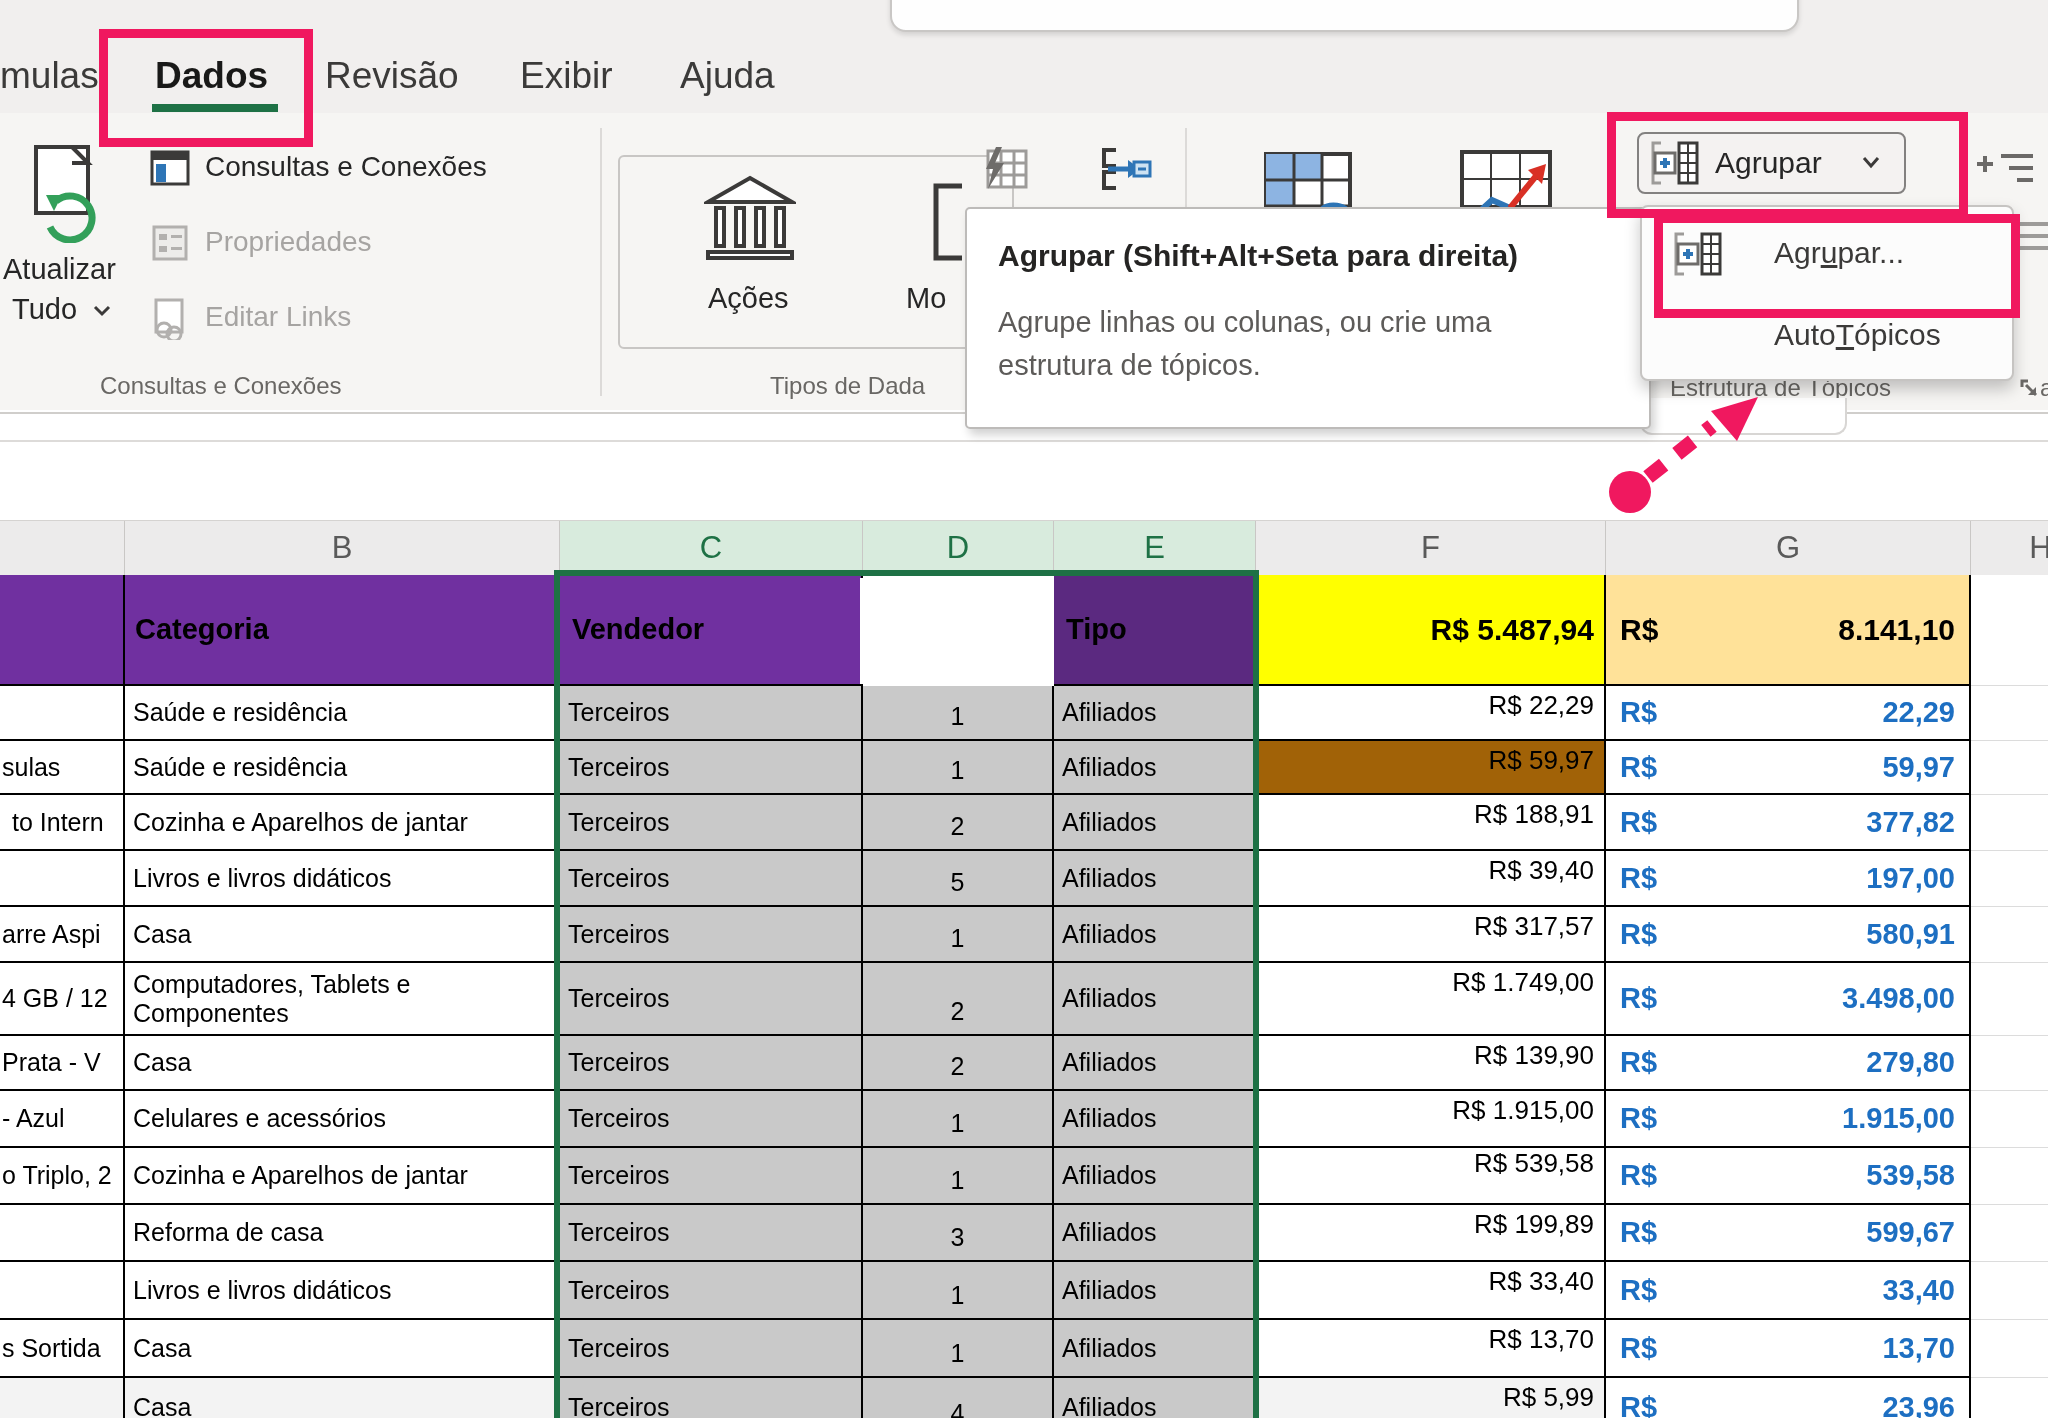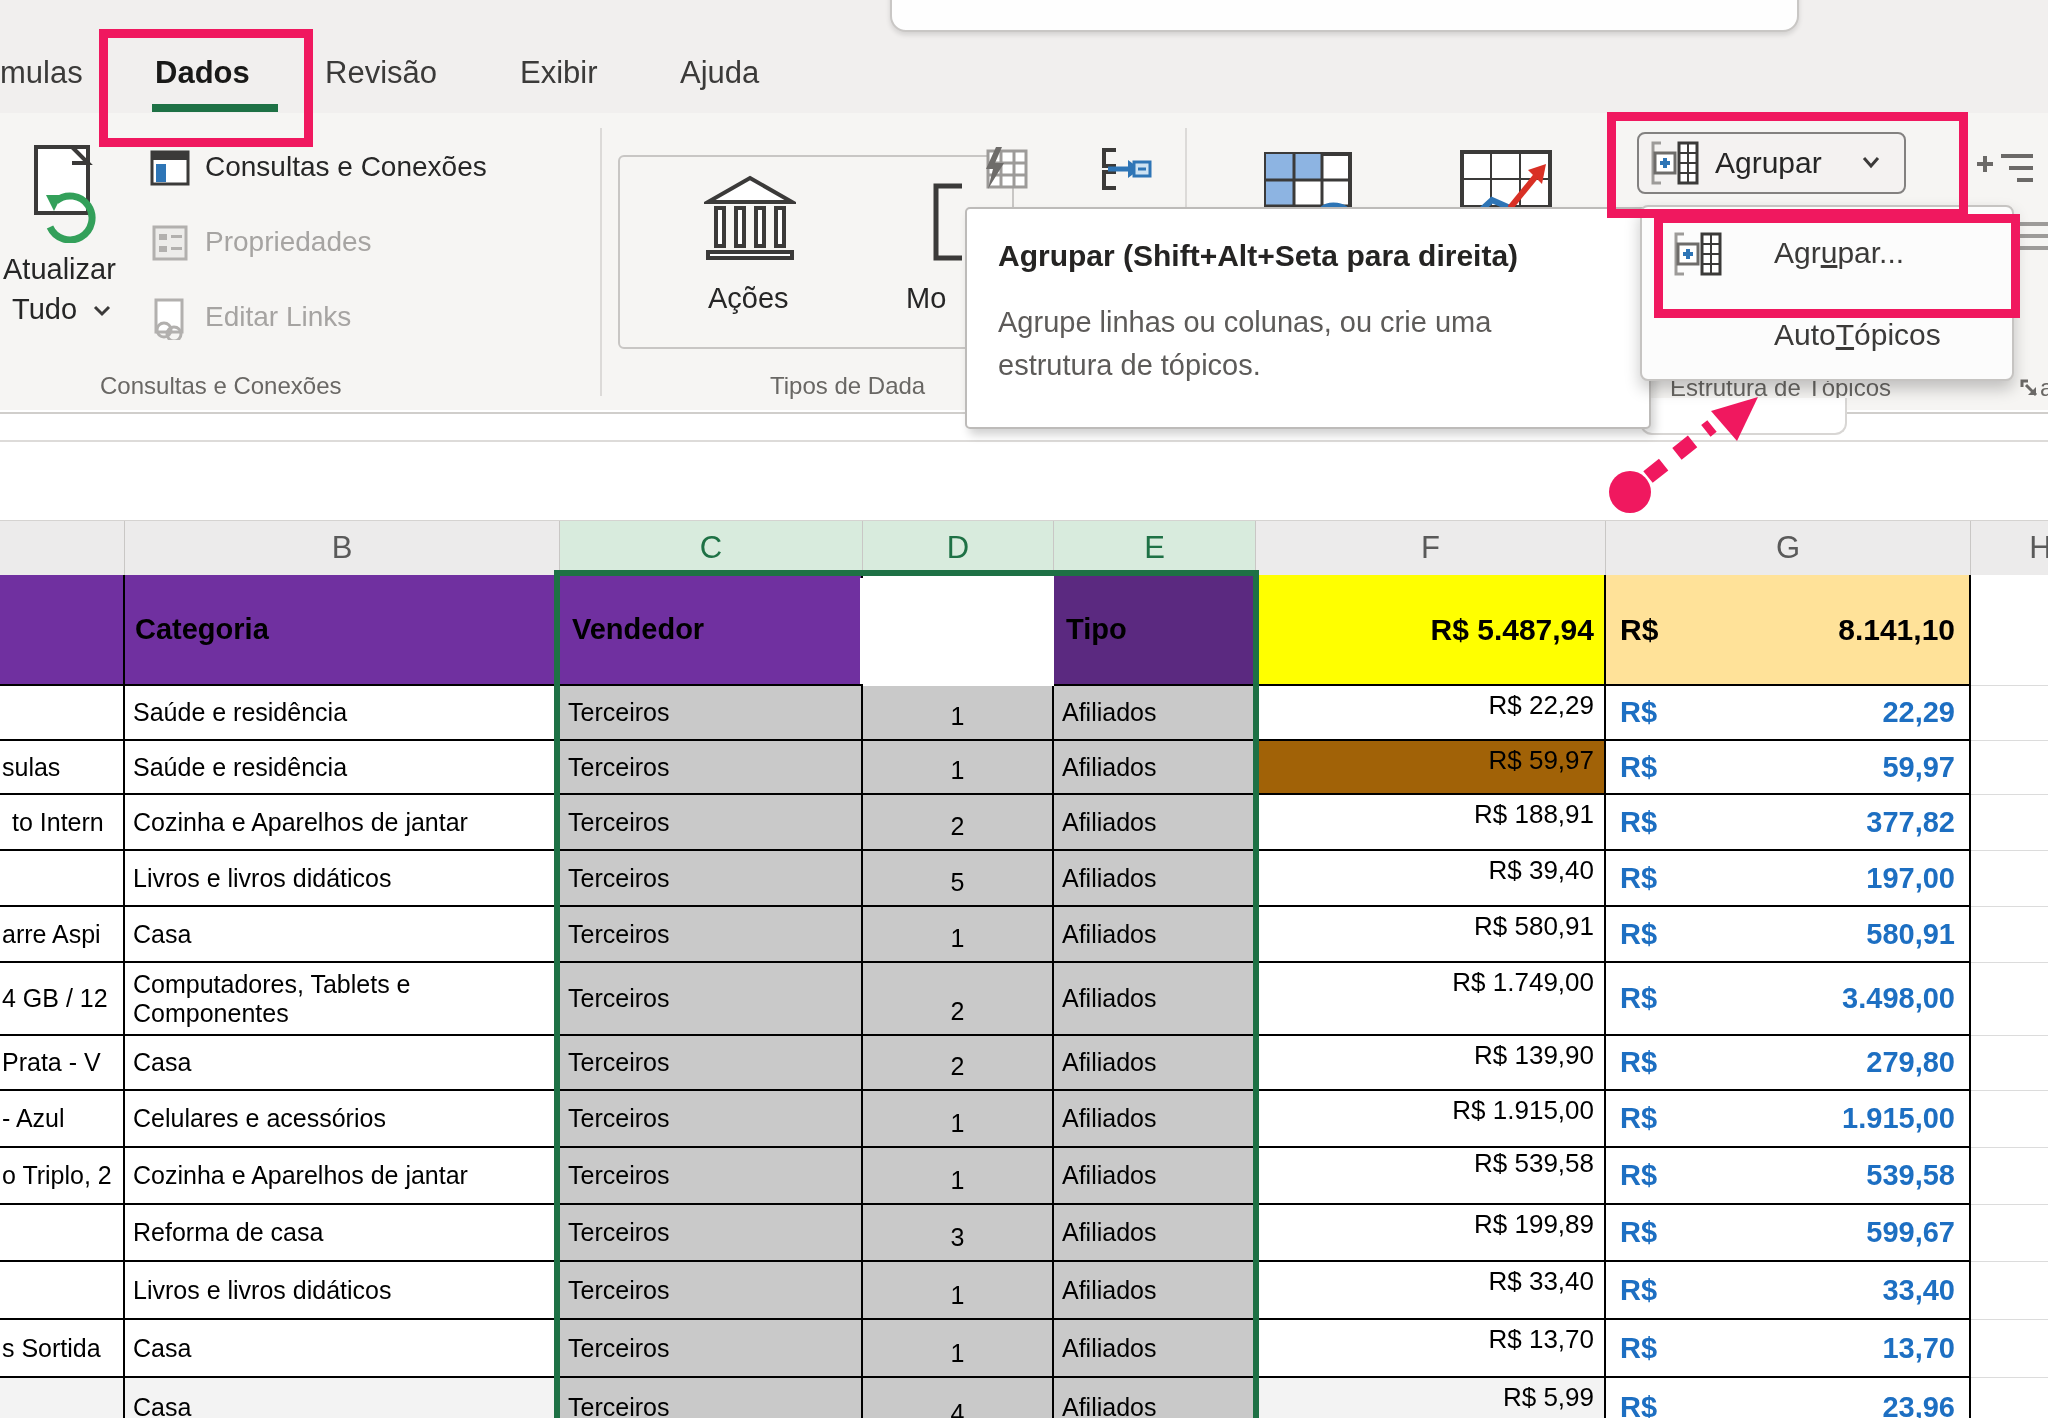--- a/index.html
+++ b/index.html
@@ -4,21 +4,21 @@
 <style>
   html,body{margin:0;padding:0;background:#fff;}
   #screen{position:relative;width:2048px;height:1418px;overflow:hidden;
           font-family:"Liberation Sans", sans-serif;background:#fff;}
   .abs{position:absolute;}
   
   #topbar{left:0;top:0;width:2048px;height:45px;background:#F1EFEE;}
   #search-sliver{left:890px;top:-18px;width:905px;height:46px;background:#FEFEFE;
     border:2px solid #C9C7C5;border-radius:0 0 16px 16px;box-shadow:0 3px 5px rgba(0,0,0,.12);}
   #tabrow{left:0;top:45px;width:2048px;height:68px;background:#F1EFEE;}
-  .tab{position:absolute;top:10px;font-size:31px;color:#3B3A39;white-space:nowrap;}
+  .tab{position:absolute;top:10px;font-size:37px;color:#3B3A39;white-space:nowrap;}
   .tab.active{font-weight:bold;color:#191918;}
   #dados-underline{left:152px;top:104px;width:126px;height:8px;background:#1E7145;}
   .pink-frame{position:absolute;border:9px solid #F0185F;z-index:45;pointer-events:none;}
   
   #ribbon{left:0;top:113px;width:2048px;height:297px;background:#F6F5F3;
           border-bottom:2px solid #CFCDCB;box-shadow:0 3px 4px rgba(0,0,0,.08);}
   .rbtn-label{font-size:28px;color:#262626;white-space:nowrap;}
   .rbtn-label.disabled{color:#A6A4A2;}
   .group-label{position:absolute;font-size:24px;color:#696764;white-space:nowrap;}
   .vsep{position:absolute;width:2px;background:#DCDAD8;}
@@ -307,21 +307,21 @@
       <div class="cell gcol" style="left: 1606px; top: 276px; width: 365px; height: 56px; background: rgb(255, 255, 255);">
         <span>R$</span>
         <span>197,00</span>
       </div>
       <div class="cell hcol" style="left: 1971px; top: 276px; width: 140px; height: 56px; background: rgb(255, 255, 255);"></div>
       <div class="cell " style="left: 0px; top: 332px; width: 125px; height: 56px; background: rgb(255, 255, 255); padding-left: 2px;">arre Aspi</div>
       <div class="cell " style="left: 125px; top: 332px; width: 435px; height: 56px; background: rgb(255, 255, 255); padding-left: 8px;">Casa</div>
       <div class="cell " style="left: 560px; top: 332px; width: 303px; height: 56px; background: rgb(201, 201, 201); padding-left: 8px;">Terceiros</div>
       <div class="cell " style="left: 863px; top: 332px; width: 191px; height: 56px; background: rgb(201, 201, 201); justify-content: center; align-items: flex-end; padding-bottom: 8px;">1</div>
       <div class="cell " style="left: 1054px; top: 332px; width: 202px; height: 56px; background: rgb(201, 201, 201); padding-left: 8px;">Afiliados</div>
-      <div class="cell fcol" style="left: 1256px; top: 332px; width: 350px; height: 56px; background: rgb(255, 255, 255); align-items: flex-start; padding-top: 4px;">R$ 580,91</div>
+      <div class="cell fcol" style="left: 1256px; top: 332px; width: 350px; height: 56px; background: rgb(255, 255, 255); align-items: flex-start; padding-top: 4px;">R$ 317,57</div>
       <div class="cell gcol" style="left: 1606px; top: 332px; width: 365px; height: 56px; background: rgb(255, 255, 255);">
         <span>R$</span>
         <span>580,91</span>
       </div>
       <div class="cell hcol" style="left: 1971px; top: 332px; width: 140px; height: 56px; background: rgb(255, 255, 255);"></div>
       <div class="cell " style="left: 0px; top: 388px; width: 125px; height: 73px; background: rgb(255, 255, 255); padding-left: 2px;">4 GB / 12</div>
       <div class="cell " style="left: 125px; top: 388px; width: 435px; height: 73px; background: rgb(255, 255, 255); padding-left: 8px; white-space: normal; line-height: 29px;">Computadores, Tablets e Componentes</div>
       <div class="cell " style="left: 560px; top: 388px; width: 303px; height: 73px; background: rgb(201, 201, 201); padding-left: 8px;">Terceiros</div>
       <div class="cell " style="left: 863px; top: 388px; width: 191px; height: 73px; background: rgb(201, 201, 201); justify-content: center; align-items: flex-end; padding-bottom: 8px;">2</div>
       <div class="cell " style="left: 1054px; top: 388px; width: 202px; height: 73px; background: rgb(201, 201, 201); padding-left: 8px;">Afiliados</div>

